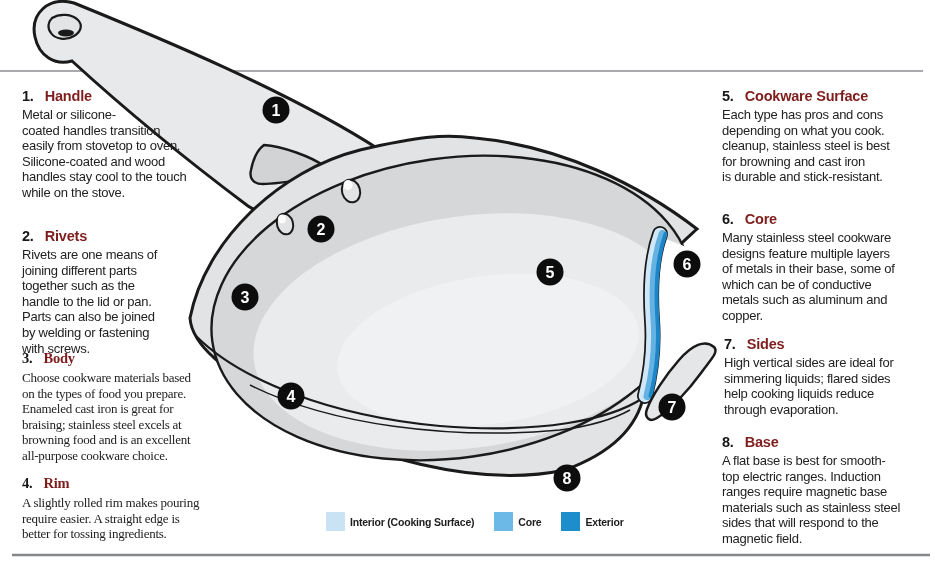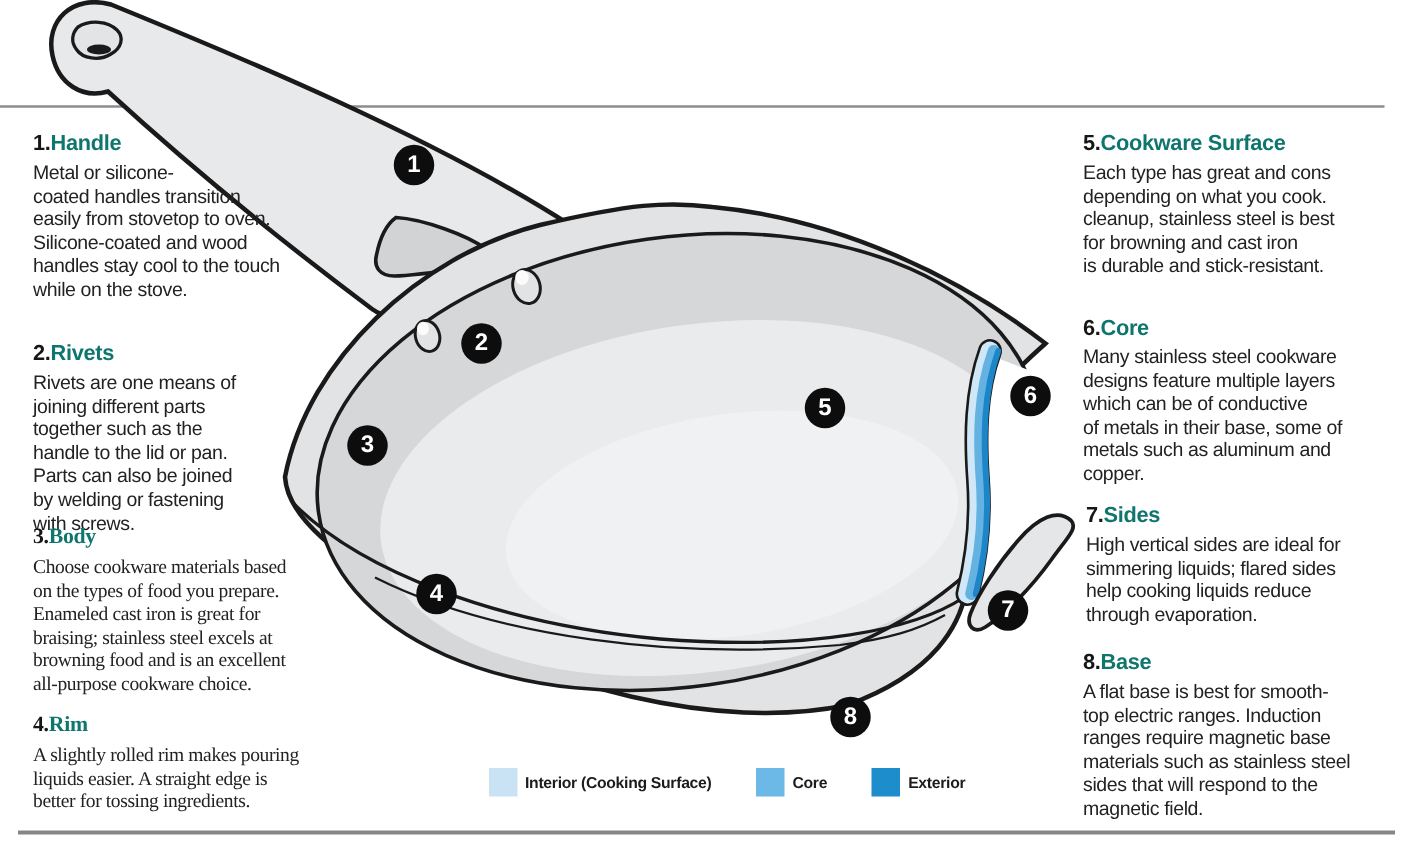--- a/index.html
+++ b/index.html
@@ -3,32 +3,32 @@
 <meta charset="utf-8">
 <style>
   html,body{margin:0;padding:0;background:#ffffff;}
   body{font-family:"Liberation Sans","DejaVu Sans",sans-serif;}
   #stage{position:relative;width:945px;height:576px;background:#fff;overflow:hidden;}
   svg{position:absolute;left:0;top:0;}
 
   .item{position:absolute;}
   .item .head{font-size:14.5px;font-weight:bold;margin:0 0 3px 0;letter-spacing:-0.2px;}
   .item .head .num{color:#161616;}
-  .item .head .title{color:#0f766e;margin-left:0;}
+  .item .head .title{color:#7f1d1d;margin-left:11px;}
   .item .lines div{font-size:13px;line-height:15.6px;color:#222;letter-spacing:-0.25px;}
 
   .w185{width:190px;} .w215{width:225px;font-family:Liberation Serif, serif;} .w210{width:215px;}
 
   .marker{position:absolute;width:27px;height:27px;border-radius:50%;background:#0d0d0d;
           color:#fff;font-weight:bold;font-size:16px;text-align:center;line-height:27px;
           transform:translate(-50%,-50%);}
 
   #legend{position:absolute;left:326px;top:512px;display:flex;align-items:center;}
   .sw{width:19px;height:19px;margin-right:5px;flex:0 0 auto;}
-  .lg-label{font-size:10.5px;font-weight:bold;color:#1c1c1c;margin-right:30px;white-space:nowrap;letter-spacing:-0.2px;}
+  .lg-label{font-size:10.5px;font-weight:bold;color:#1c1c1c;margin-right:20px;white-space:nowrap;letter-spacing:-0.2px;}
 </style>
 </head>
 <body>
 
 <div id="stage">
 
   <svg width="945" height="576" viewBox="0 0 945 576">
 
     <line x1="0" y1="71" x2="923" y2="71" stroke="#8b8d90" stroke-width="1.6"></line>
 
@@ -136,47 +136,47 @@
         <div>all-purpose cookware choice.</div>
       </div>
   </div>
 
   <div class="item w215" style="left:22px;top:475px;">
     <div class="head">
       <span class="num">4.</span><span class="title">Rim</span>
     </div>
     <div class="lines">
         <div>A slightly rolled rim makes pouring</div>
-        <div>liquids easier. A straight edge is</div>
+        <div>require easier. A straight edge is</div>
         <div>better for tossing ingredients.</div>
       </div>
   </div>
 
   <div class="item w210" style="left:722px;top:88px;">
     <div class="head">
       <span class="num">5.</span><span class="title">Cookware Surface</span>
     </div>
     <div class="lines">
-        <div>Each type has great and cons</div>
+        <div>Each type has pros and cons</div>
         <div>depending on what you cook.</div>
         <div>cleanup, stainless steel is best</div>
         <div>for browning and cast iron</div>
         <div>is durable and stick-resistant.</div>
       </div>
   </div>
 
   <div class="item w210" style="left:722px;top:211px;">
     <div class="head">
       <span class="num">6.</span><span class="title">Core</span>
     </div>
     <div class="lines">
         <div>Many stainless steel cookware</div>
         <div>designs feature multiple layers</div>
+        <div>of metals in their base, some of</div>
         <div>which can be of conductive</div>
-        <div>of metals in their base, some of</div>
         <div>metals such as aluminum and</div>
         <div>copper.</div>
       </div>
   </div>
 
   <div class="item w210" style="left:724px;top:336px;">
     <div class="head">
       <span class="num">7.</span><span class="title">Sides</span>
     </div>
     <div class="lines">

